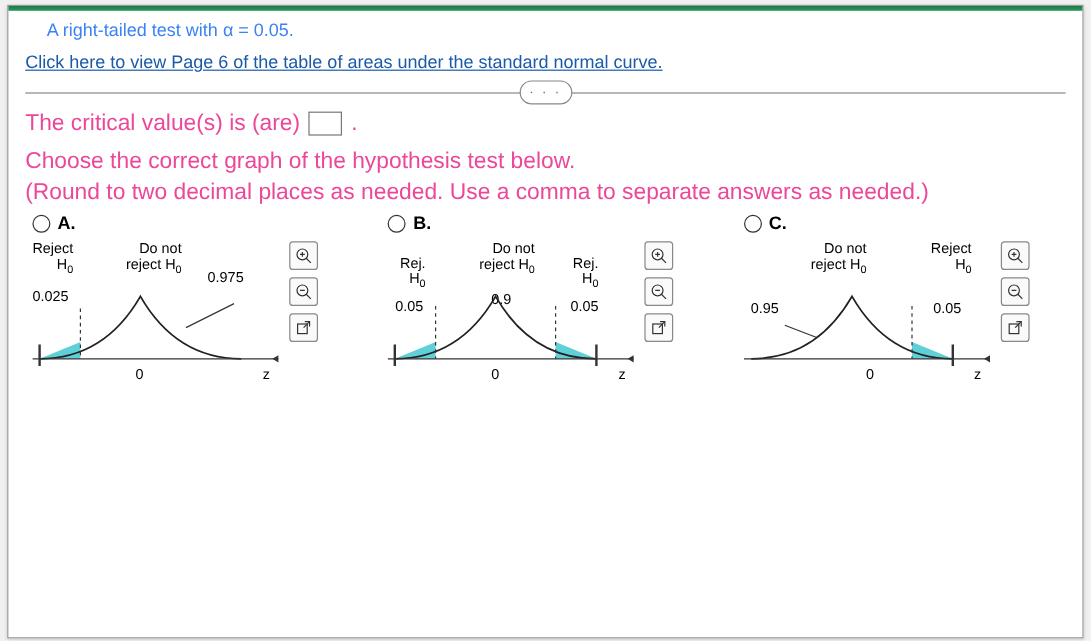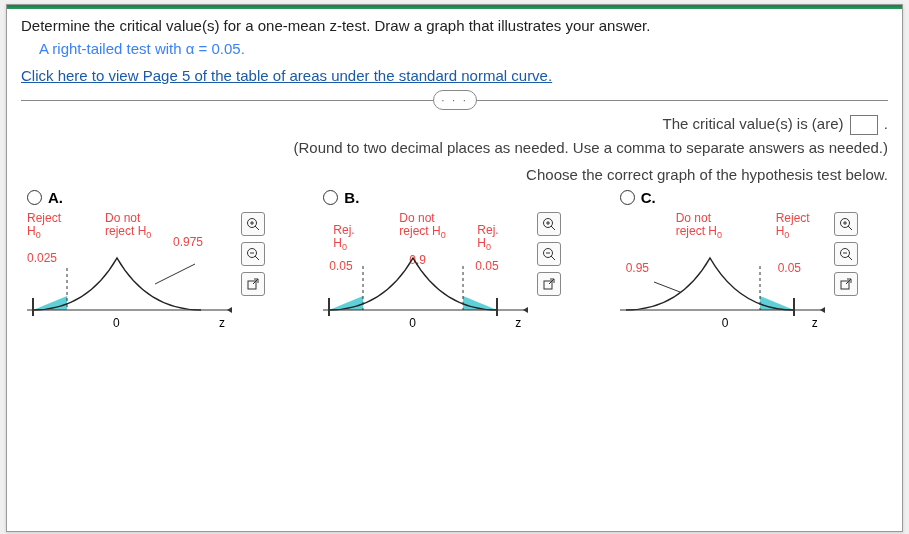--- a/index.html
+++ b/index.html
@@ -28,68 +28,67 @@
   .qsub  { font-size: 15px; color: #3b82f6; margin: 0 0 10px 18px; }
   .link  { color: #1a5aa8; text-decoration: underline; font-size: 15px; display: block; margin: 1px 0; cursor: pointer; }
   .hr-wrap { position: relative; margin: 16px 0 14px 0; }
   .hr-line { border-top: 1px solid #888; }
   .hr-pill {
     position: absolute; left: 50%; top: -10px; transform: translateX(-50%);
     background: #fff; border: 1px solid #888; border-radius: 10px;
     width: 42px; height: 18px; display:flex; align-items:center; justify-content:center;
     font-size:11px; letter-spacing:2px; color:#666; cursor:pointer;
   }
-  .line { font-size: 15px; color:#404040; margin: 4px 0; text-align: right; }
+  .line { font-size: 19px; color:#ec4899; margin: 4px 0; }
   .ans-box {
     display:inline-block; width:26px; height:18px; border:1px solid #777;
     background:#fff; vertical-align:middle; margin: 0 2px;
   }
   .options { display:flex; gap: 28px; margin-top: 6px; align-items:flex-start; padding-left:6px;}
   .opt { width: 270px; }
   .opt-head { display:flex; align-items:center; gap:6px; font-size:15px; font-weight:bold; margin-bottom:4px;}
   .radio {
     width:13px; height:13px; border:1.5px solid #333; border-radius:50%; display:inline-block;
   }
   .graph-row { display:flex; align-items:flex-start; gap:4px; }
   .graph-box { position:relative; width:210px; height:120px; }
   .ctl-col { display:flex; flex-direction:column; gap:6px; margin-top:2px;}
   .ctl {
     width:22px; height:22px; border:1px solid #888; border-radius:3px; background:#fafafa;
     display:flex; align-items:center; justify-content:center; font-size:13px; color:#333; cursor:pointer;
   }
-  .lbl { position:absolute; font-size:12px; color:#ef4444; line-height:1.1; text-align:left;}
+  .lbl { position:absolute; font-size:12px; color:#000000; line-height:1.1; text-align:right;}
   .sub { font-size:9px; vertical-align:sub;}
   svg.curve { position:absolute; left:0; bottom:14px; }
   .axis-z { position:absolute; bottom:0; font-size:12px;}
   .zero  { position:absolute; bottom:0; font-size:12px;}
 </style>
 </head>
 <body>
 
 <div class="sheet">
   <div class="topbar"></div>
 
-  <div class="qtext">Determine the critical value(s) for a one-mean z-test. Draw a graph that illustrates your answer.</div>
   <div class="qsub">A right-tailed test with α = 0.05.</div>
 
-  <a class="link">Click here to view Page 5 of the table of areas under the standard normal curve.</a>
+  <a class="link">Click here to view Page 6 of the table of areas under the standard normal curve.</a>
 
   <div class="hr-wrap">
     <div class="hr-line"></div>
     <div class="hr-pill">· · ·</div>
   </div>
 
   <div class="line">
     <span>The critical value(s) is (are) </span>
     <span class="ans-box"></span>
     <span>.</span>
   </div>
+  <div class="line" style="margin-top:10px">Choose the correct graph of the hypothesis test below.</div>
+
   <div class="line">(Round to two decimal places as needed. Use a comma to separate answers as needed.)</div>
-
-  <div class="line" style="margin-top:10px">Choose the correct graph of the hypothesis test below.</div>
 
   <div class="options">
 
     <div class="opt">
       <div class="opt-head">
         <span class="radio"></span>
         <span>A.</span>
       </div>
       <div class="graph-row">
         <div class="graph-box">

